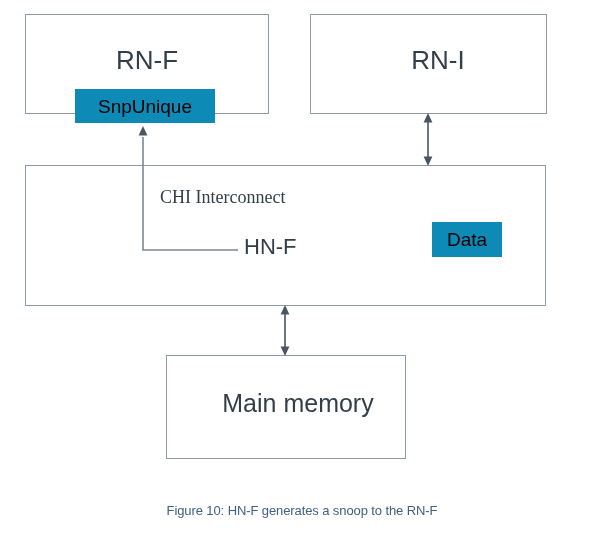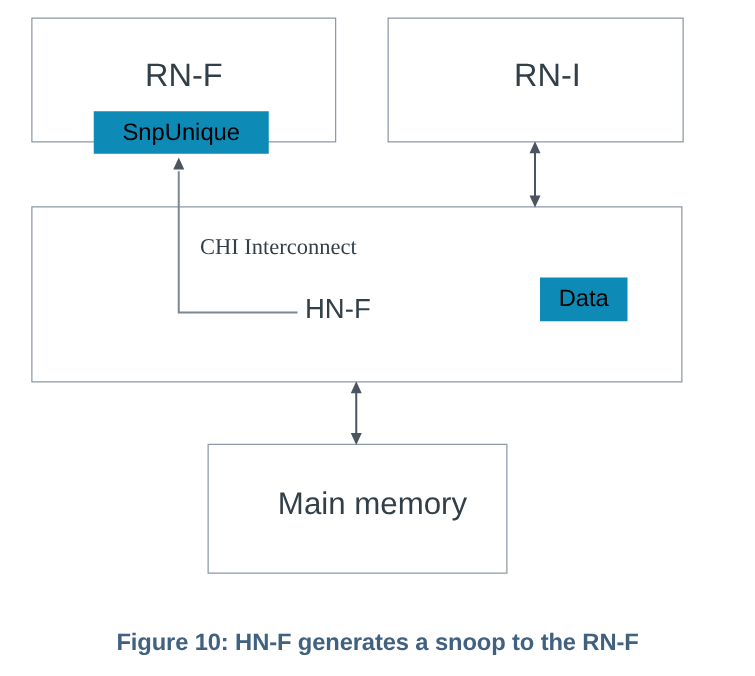--- a/index.html
+++ b/index.html
@@ -94,22 +94,22 @@
 
   
   #figure-caption {
     position: absolute;
     left: 0;
     top: 503px;
     width: 604px;
     text-align: center;
     color: #40617f;
     font-family: "Liberation Sans", sans-serif;
-    font-size: 19px;
-    font-weight: bold;
+    font-size: 13px;
+    font-weight: normal;
     line-height: 1.3;
     letter-spacing: -0.1px;
   }
 </style>
 </head>
 <body>
 
 <div id="diagram-canvas">
 
   <div class="node-box" id="box-rn-f"></div>

